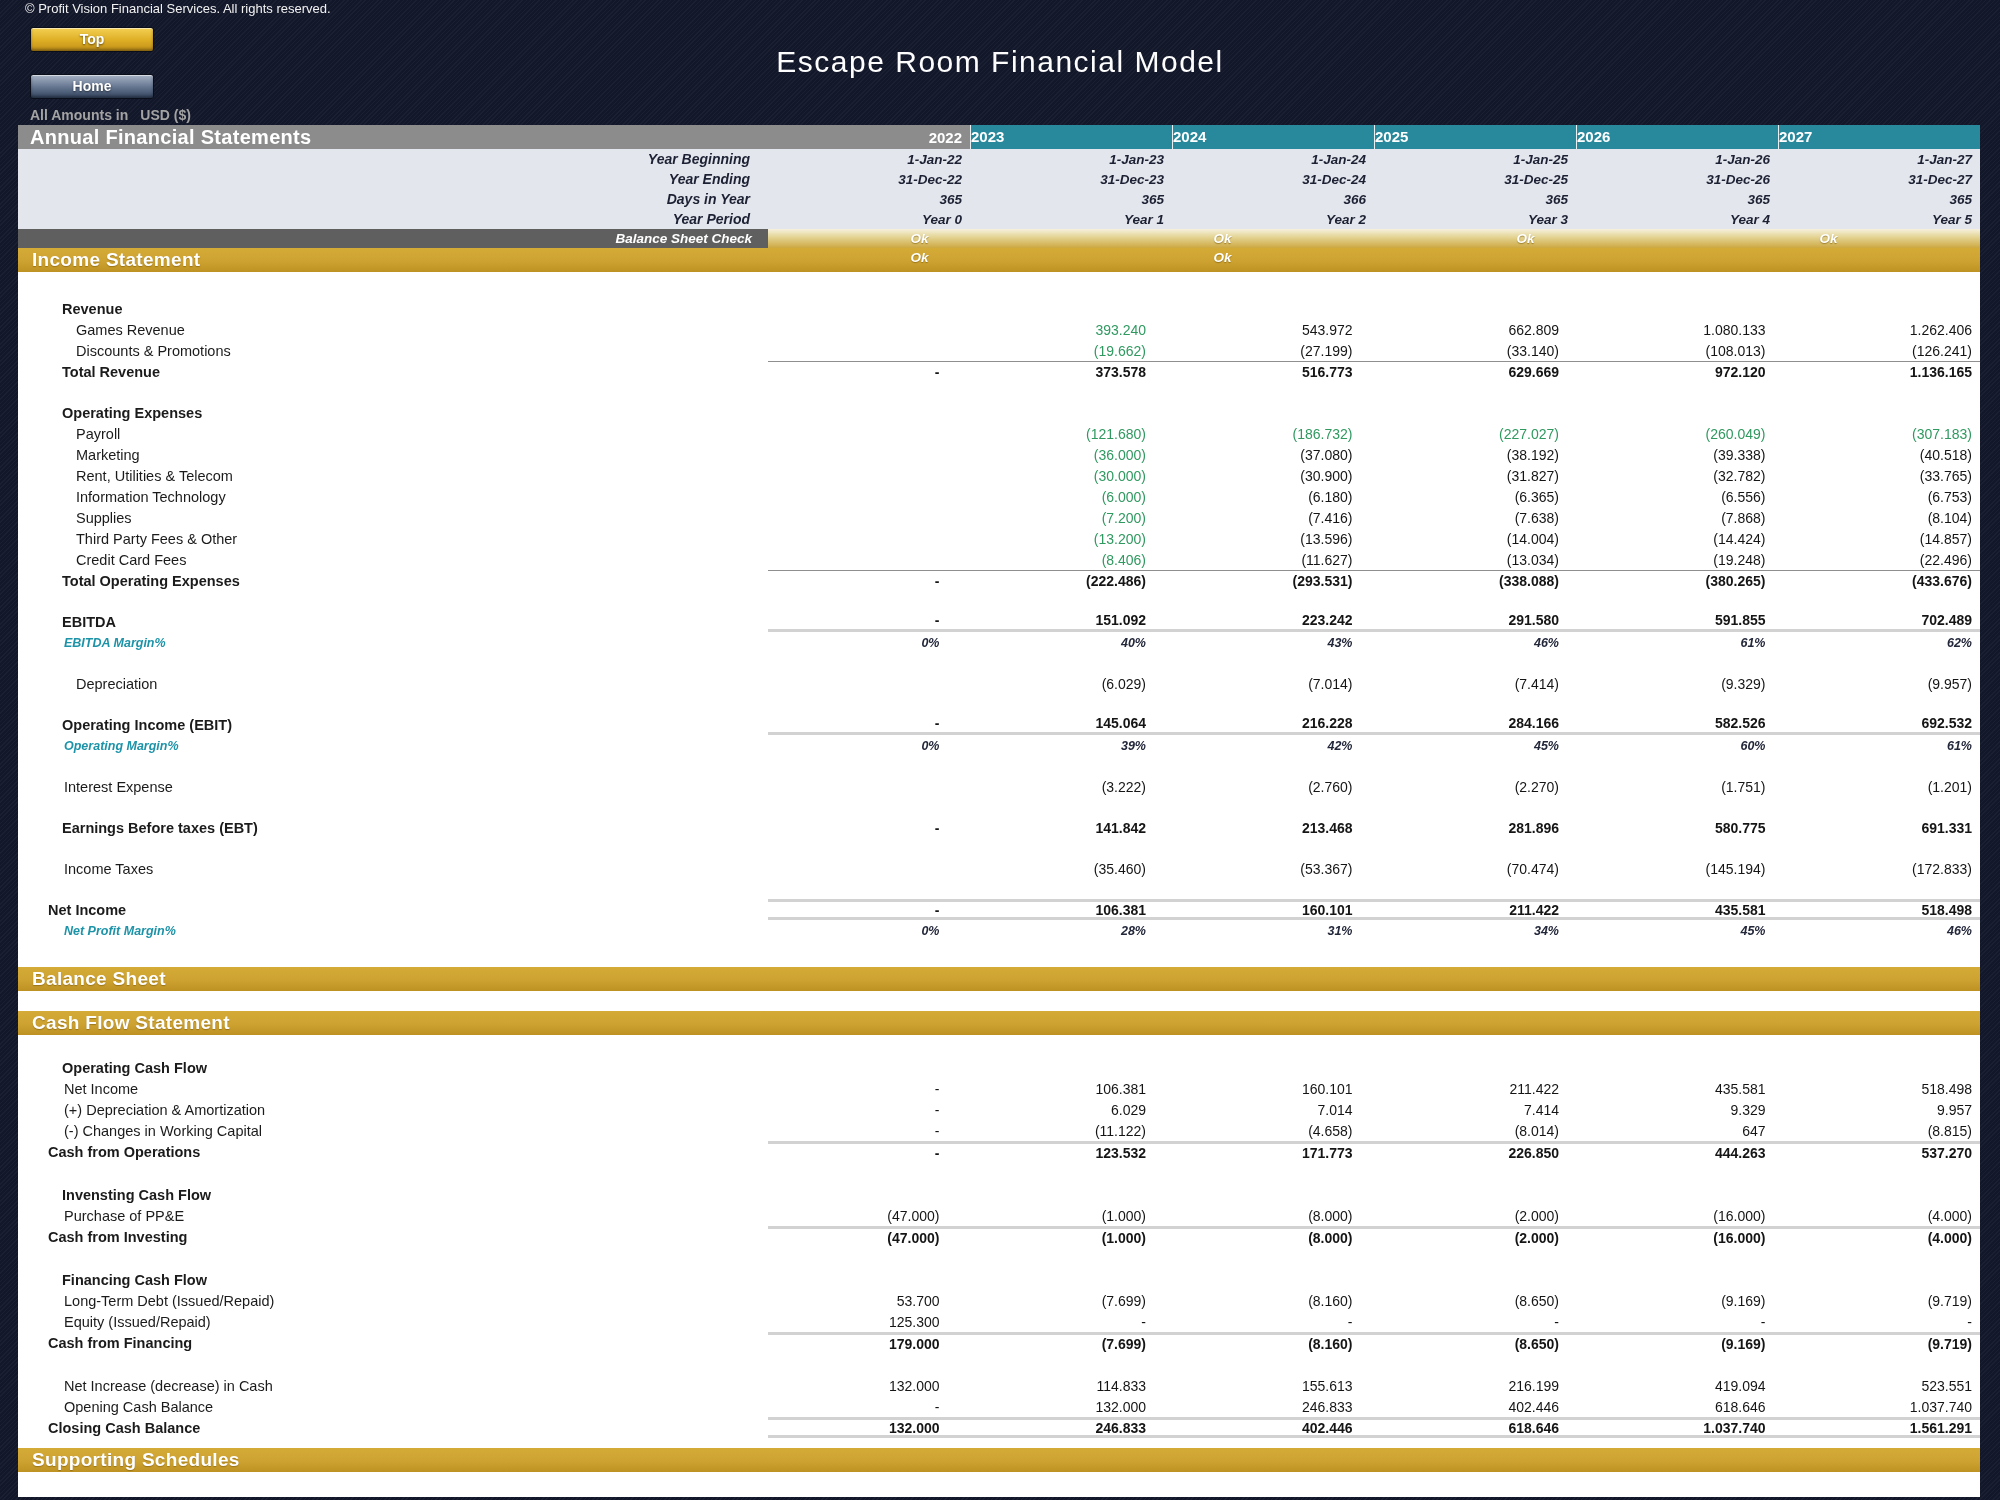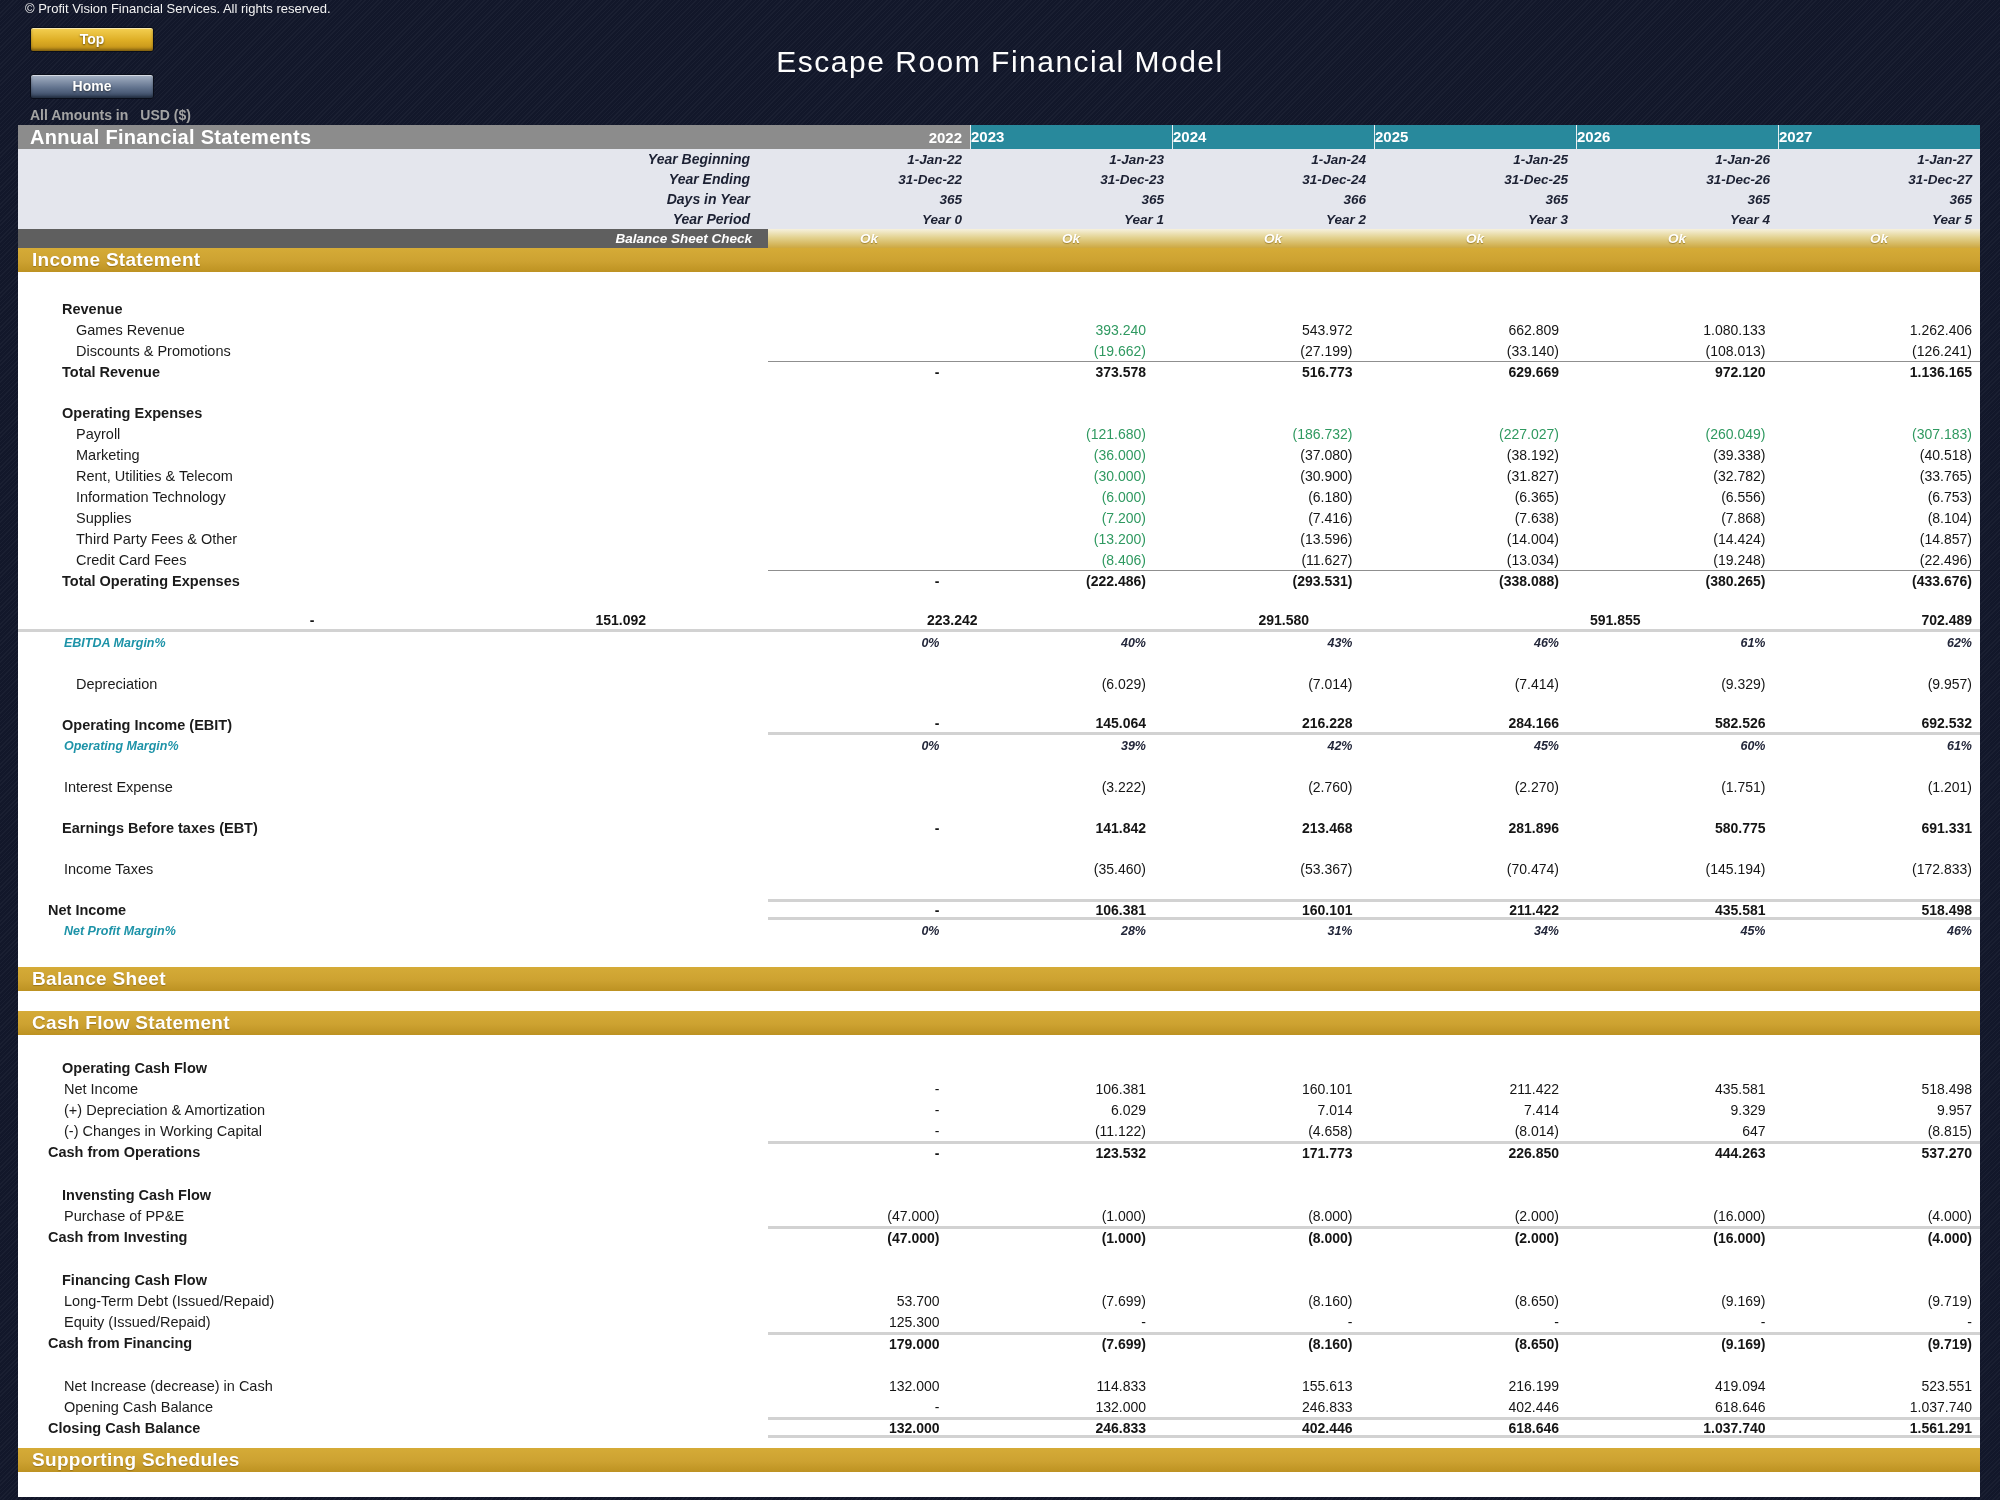--- a/index.html
+++ b/index.html
@@ -36,21 +36,21 @@
   .yh-year { width:202px; background:#28899c; border-left:1px solid #e9eef0; color:#fff;
     font-size:15px; font-weight:700; text-align:left; padding-right:8px; line-height:24px; }
   
   .meta-row { display:flex; height:20px; background:#e4e6ed; align-items:center; }
   .mlabel { width:750px; text-align:right; padding-right:18px; font-style:italic; font-weight:700; font-size:14px; color:#1c2133; }
   .mval { width:202px; text-align:right; padding-right:8px; font-style:italic; font-weight:700; font-size:13.5px; color:#1c2133; }
   
   .check-row { display:flex; height:19px; }
   .clabel { width:750px; background:#5f5f5f; color:#fff; font-style:italic; font-weight:700; font-size:13.5px;
     text-align:right; padding-right:16px; line-height:19px; }
-  .cstrip { flex:1; background:linear-gradient(180deg,#f6f1dd 0%,#e3d290 45%,#cda841 100%); display:grid; grid-template-columns:repeat(6,1fr); }
+  .cstrip { flex:1; background:linear-gradient(180deg,#f6f1dd 0%,#e3d290 45%,#cda841 100%); display:grid; grid-template-columns:repeat(4,1fr); }
   .cok { text-align:center; color:#fff; font-style:italic; font-weight:700; font-size:13.5px; line-height:19px;
     text-shadow:0 1px 1px rgba(120,90,10,.6); }
   
   .gold-bar { height:24px; background:linear-gradient(180deg,#d5ab37 0%,#cda231 55%,#bd9222 100%);
     display:flex; align-items:center; }
   .gold-bar span { color:#fff; font-size:19px; font-weight:700; padding-left:14px; letter-spacing:.3px;
     text-shadow:0 1px 1px rgba(90,60,0,.4); }
   
   .frow { display:flex; height:21px; align-items:stretch; }
   .flabel { width:750px; display:flex; align-items:center; font-size:14.5px; color:#1b1b1b; white-space:nowrap; }
@@ -292,20 +292,21 @@
           <div class="fcell">-</div>
           <div class="fcell">(222.486)</div>
           <div class="fcell">(293.531)</div>
           <div class="fcell">(338.088)</div>
           <div class="fcell">(380.265)</div>
           <div class="fcell">(433.676)</div>
         </div>
       </div>
       <div class="gap" style="height: 20px;"></div>
       <div class="frow total">
+        <div class="flabel">EBITDA</div>
         <div class="fdata bb-thick">
           <div class="fcell">-</div>
           <div class="fcell">151.092</div>
           <div class="fcell">223.242</div>
           <div class="fcell">291.580</div>
           <div class="fcell">591.855</div>
           <div class="fcell">702.489</div>
         </div>
       </div>
       <div class="frow margin">

